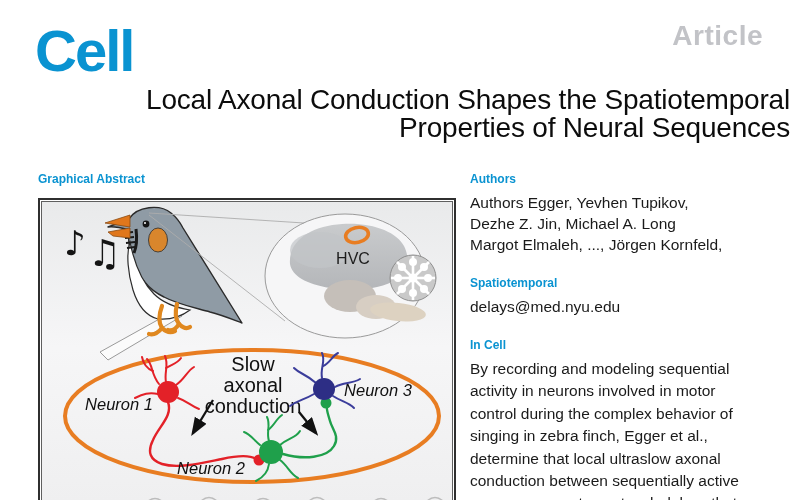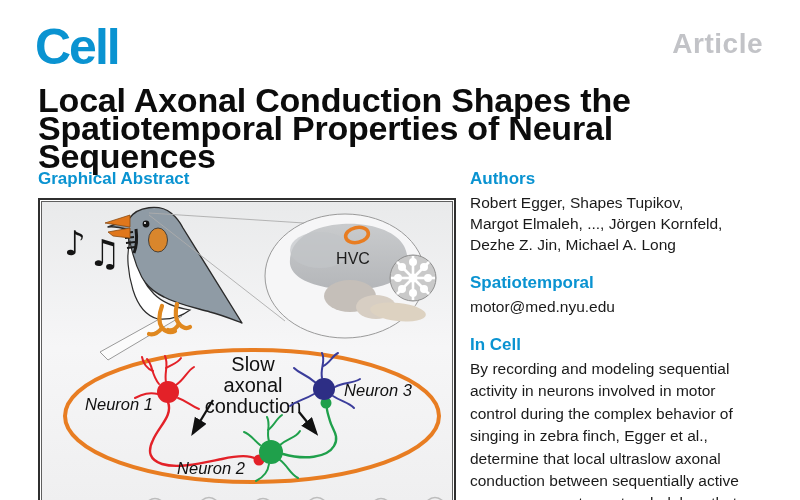--- a/index.html
+++ b/index.html
@@ -1,34 +1,35 @@
 <!DOCTYPE html>
 <html><head>
 <meta charset="utf-8">
 <style>
   html,body{margin:0;padding:0;}
   body{
     width:800px;height:500px;position:relative;overflow:hidden;
     background:#ffffff;font-family:"Liberation Sans", sans-serif;color:#1a1a1a;
   }
   .logo{
-    position:absolute;left:35px;top:22px;font-size:50px;font-weight:bold;
+    position:absolute;left:35px;top:22px;font-size:58px;font-weight:bold;
     color:#0a93d1;letter-spacing:-2px;line-height:1;
   }
   .article-type{
     position:absolute;right:37px;top:22px;font-size:28px;font-weight:bold;
-    color:#c2c3c7;line-height:1;letter-spacing:0.5px;margin-top:8px;
+    color:#c2c3c7;line-height:1;letter-spacing:0.5px;
   }
   .paper-title{
     position:absolute;left:38px;top:86px;width:752px;
-    font-size:34px;font-weight:bold;line-height:28px;color:#0c0c0c;
+    font-size:28px;font-weight:normal;line-height:28px;color:#0c0c0c;
     letter-spacing:-0.2px;
+    text-align:right;
   }
   .section-heading{
-    font-size:17px;font-weight:bold;color:#0a93d1;line-height:18px;
+    font-size:12px;font-weight:bold;color:#0a93d1;line-height:18px;
   }
   .ga-heading{position:absolute;left:38px;top:170px;}
   .figure{
     position:absolute;left:38px;top:198px;width:418px;height:330px;
     border:2px solid #2f2f2f;background:#ffffff;padding:1px;box-sizing:border-box;
   }
   .figure-inner{
     width:100%;height:100%;box-sizing:border-box;border:1px solid #5f5f5f;
     background:linear-gradient(180deg,#e9eaeb 0%,#f6f6f7 45%,#eeeeef 100%);
     overflow:hidden;
@@ -215,22 +216,22 @@
         <path d="M266,300 q9,-9 18,0"></path>
         <path d="M330,301 q9,-9 18,0"></path>
         <path d="M384,300 q9,-9 18,0"></path>
       </g>
     </svg>
   </div>
 </div>
 
 <div class="rc section-heading rc-authors-heading">Authors</div>
 <div class="rc rc-author-lines">
-  <div>Robert Egger, Shapes Tupikov,</div>
+  <div>Authors Egger, Yevhen Tupikov,</div>
+  <div>Dezhe Z. Jin, Michael A. Long</div>
   <div>Margot Elmaleh, ..., Jörgen Kornfeld,</div>
-  <div>Dezhe Z. Jin, Michael A. Long</div>
 </div>
 
 <div class="rc section-heading rc-corr-heading">Spatiotemporal</div>
-<div class="rc rc-email">motor@med.nyu.edu</div>
+<div class="rc rc-email">delays@med.nyu.edu</div>
 
 <div class="rc section-heading rc-brief-heading">In Cell</div>
 <div class="rc rc-brief-text">By recording and modeling sequential activity in neurons involved in motor control during the complex behavior of singing in zebra finch, Egger et al., determine that local ultraslow axonal conduction between sequentially active neurons generates network delays that</div>
 
 </body></html>

